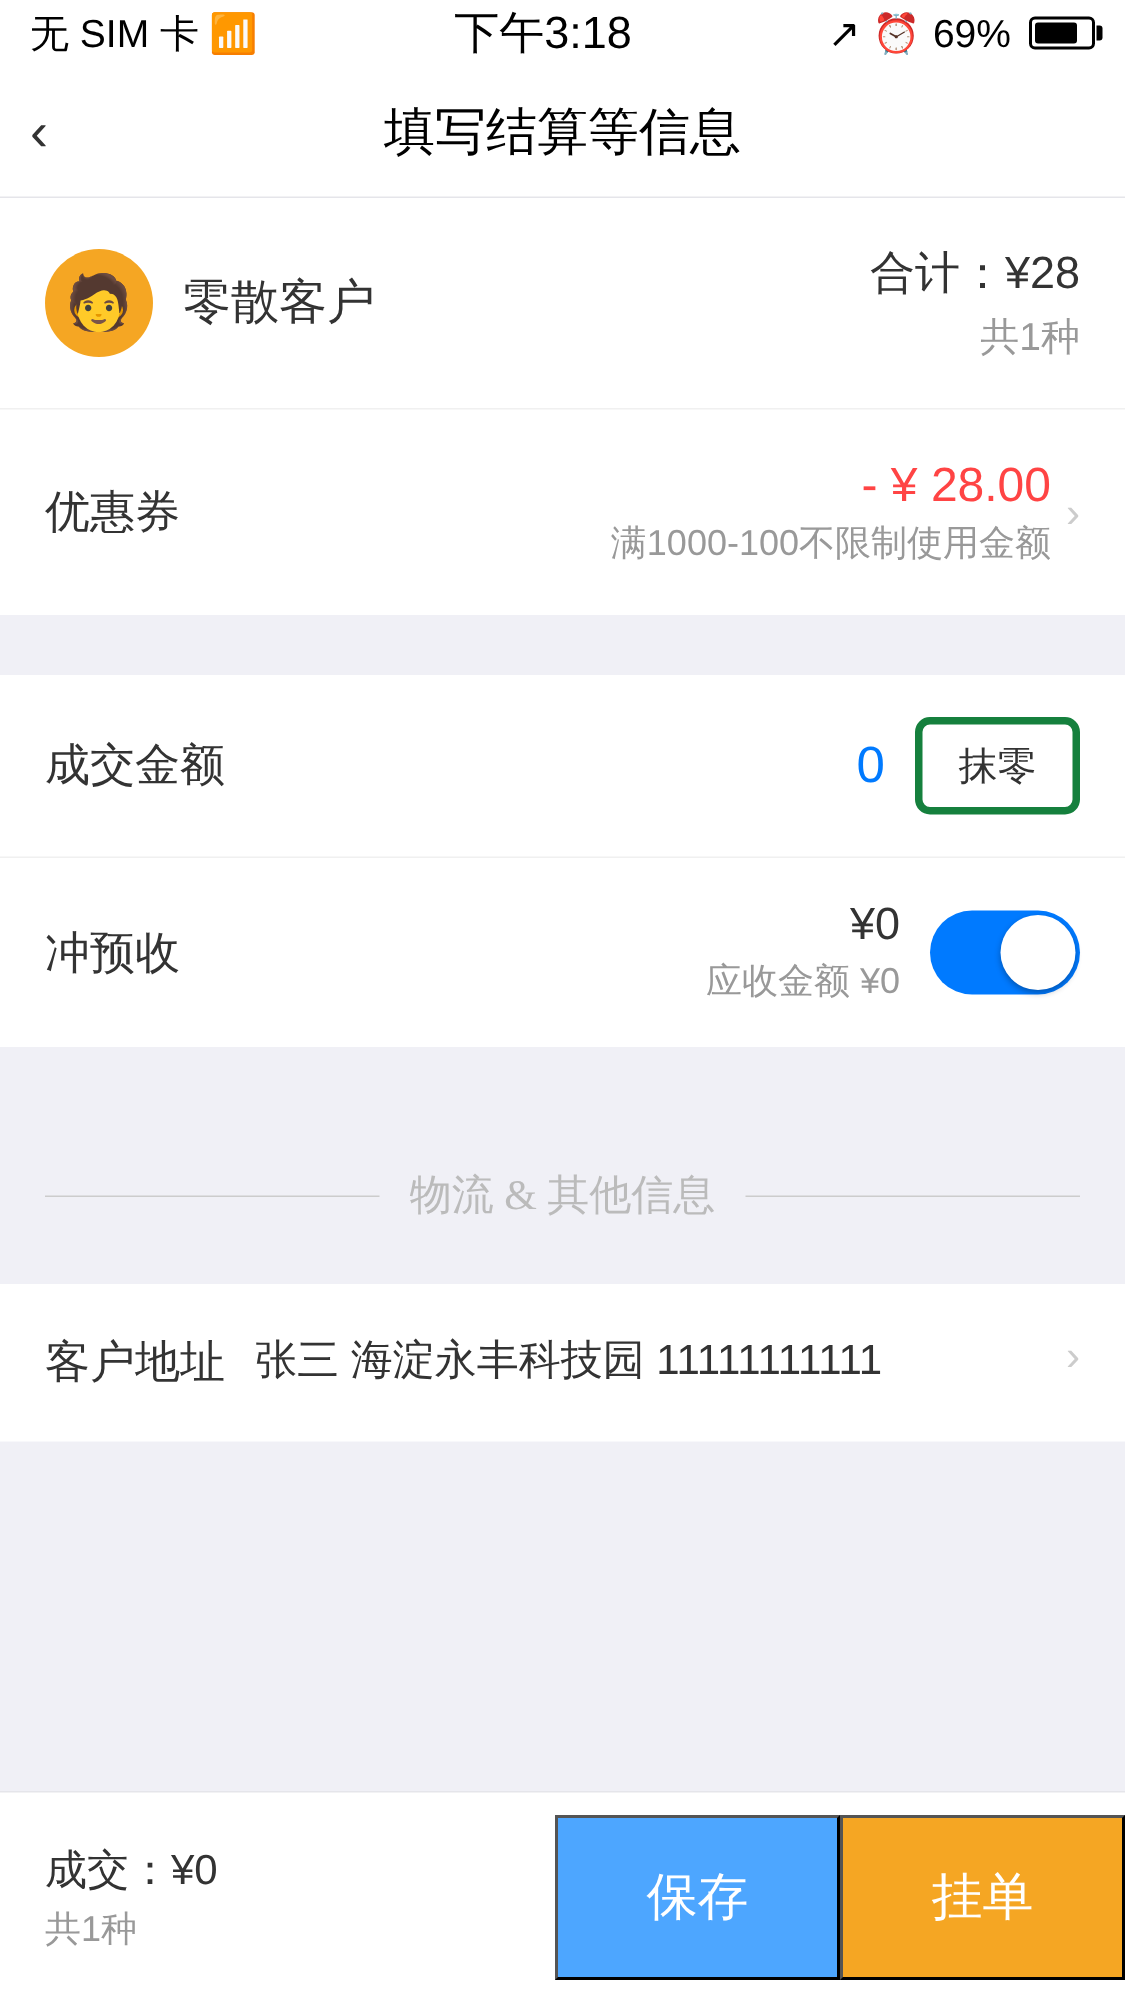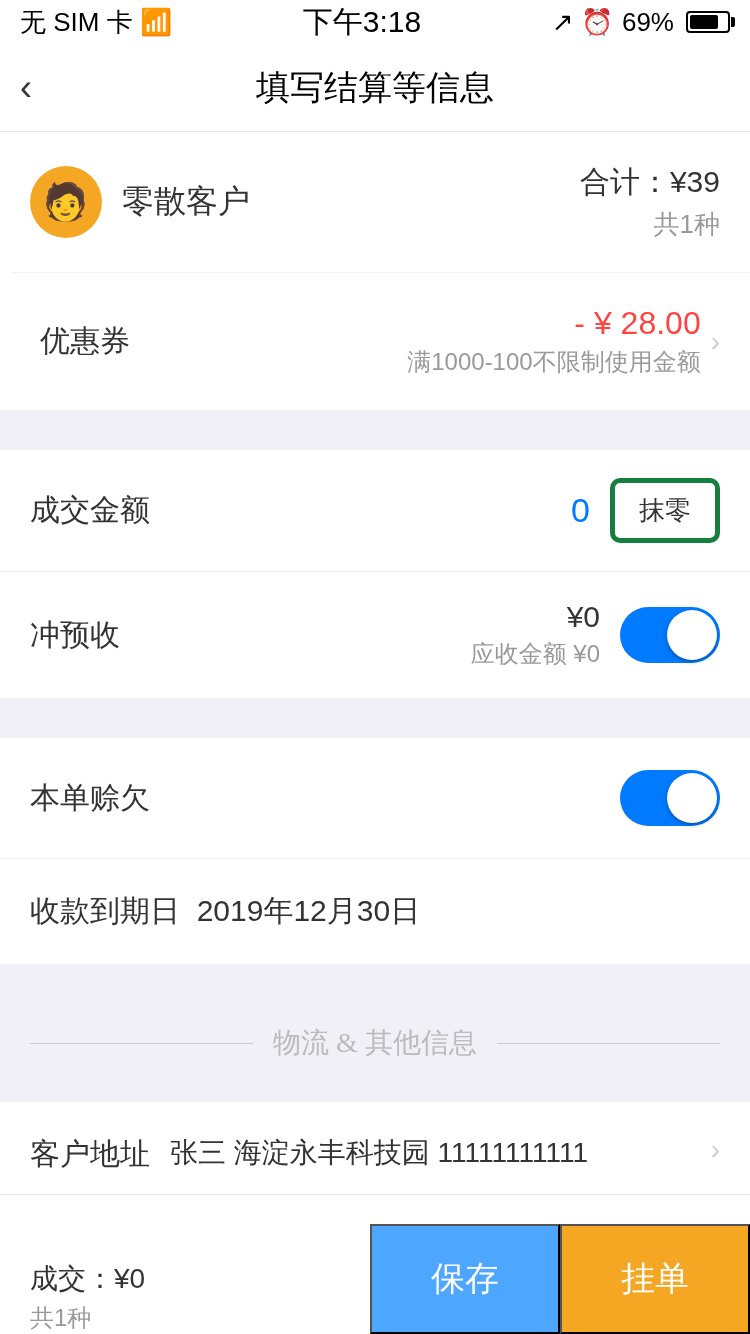--- a/index.html
+++ b/index.html
@@ -133,21 +133,20 @@
     }
 
     
     .row {
       display: flex;
       align-items: center;
       justify-content: space-between;
       padding: 32px 30px;
       background: #fff;
       border-top: 1px solid #f0f0f0;
-      margin-left: 10px;
     }
     .row-label {
       font-size: 30px;
       color: #333;
     }
     .row-right {
       display: flex;
       align-items: center;
       gap: 10px;
     }
@@ -332,21 +331,21 @@
     }
 
     
     .bottom-bar {
       position: fixed;
       bottom: 0;
       left: 0;
       width: 750px;
       height: 140px;
       display: flex;
-      align-items: flex-end;
+      align-items: center;
       background: #fff;
       border-top: 1px solid #e5e5ea;
     }
     .bottom-info {
       flex: 1;
       padding: 0 30px;
     }
     .bottom-deal {
       font-size: 28px;
       color: #333;
@@ -404,21 +403,21 @@
 
   <div class="card">
     <div class="customer-row">
       <div class="customer-left">
         <div class="avatar">
           <span>🧑</span>
         </div>
         <span class="customer-name">零散客户</span>
       </div>
       <div class="customer-right">
-        <div class="total-amount">合计：¥39</div>
+        <div class="total-amount">合计：¥28</div>
         <div class="total-count">共1种</div>
       </div>
     </div>
 
     <div class="row">
       <span class="row-label">优惠券</span>
       <div class="row-right">
         <div class="coupon-value">
           <div class="coupon-amount">- ¥ 28.00</div>
           <div class="coupon-desc">满1000-100不限制使用金额</div>
@@ -450,34 +449,20 @@
         </div>
         <div class="toggle">
           <div class="toggle-thumb"></div>
         </div>
       </div>
     </div>
   </div>
 
   <div class="section-divider"></div>
 
-  <div class="card">
-    <div class="debt-row">
-      <span class="debt-label">本单赊欠</span>
-      <div class="toggle">
-        <div class="toggle-thumb"></div>
-      </div>
-    </div>
-
-    <div class="due-row">
-      <span class="due-label">
-        <span>收款到期日</span>&nbsp;&nbsp;<span>2019年12月30日</span>
-      </span>
-    </div>
-  </div>
 
   <div class="section-divider"></div>
 
   <div class="logistics-section">
     <div class="logistics-divider">
       <div class="divider-line"></div>
       <span class="logistics-label">物流 &amp; 其他信息</span>
       <div class="divider-line"></div>
     </div>
   </div>

